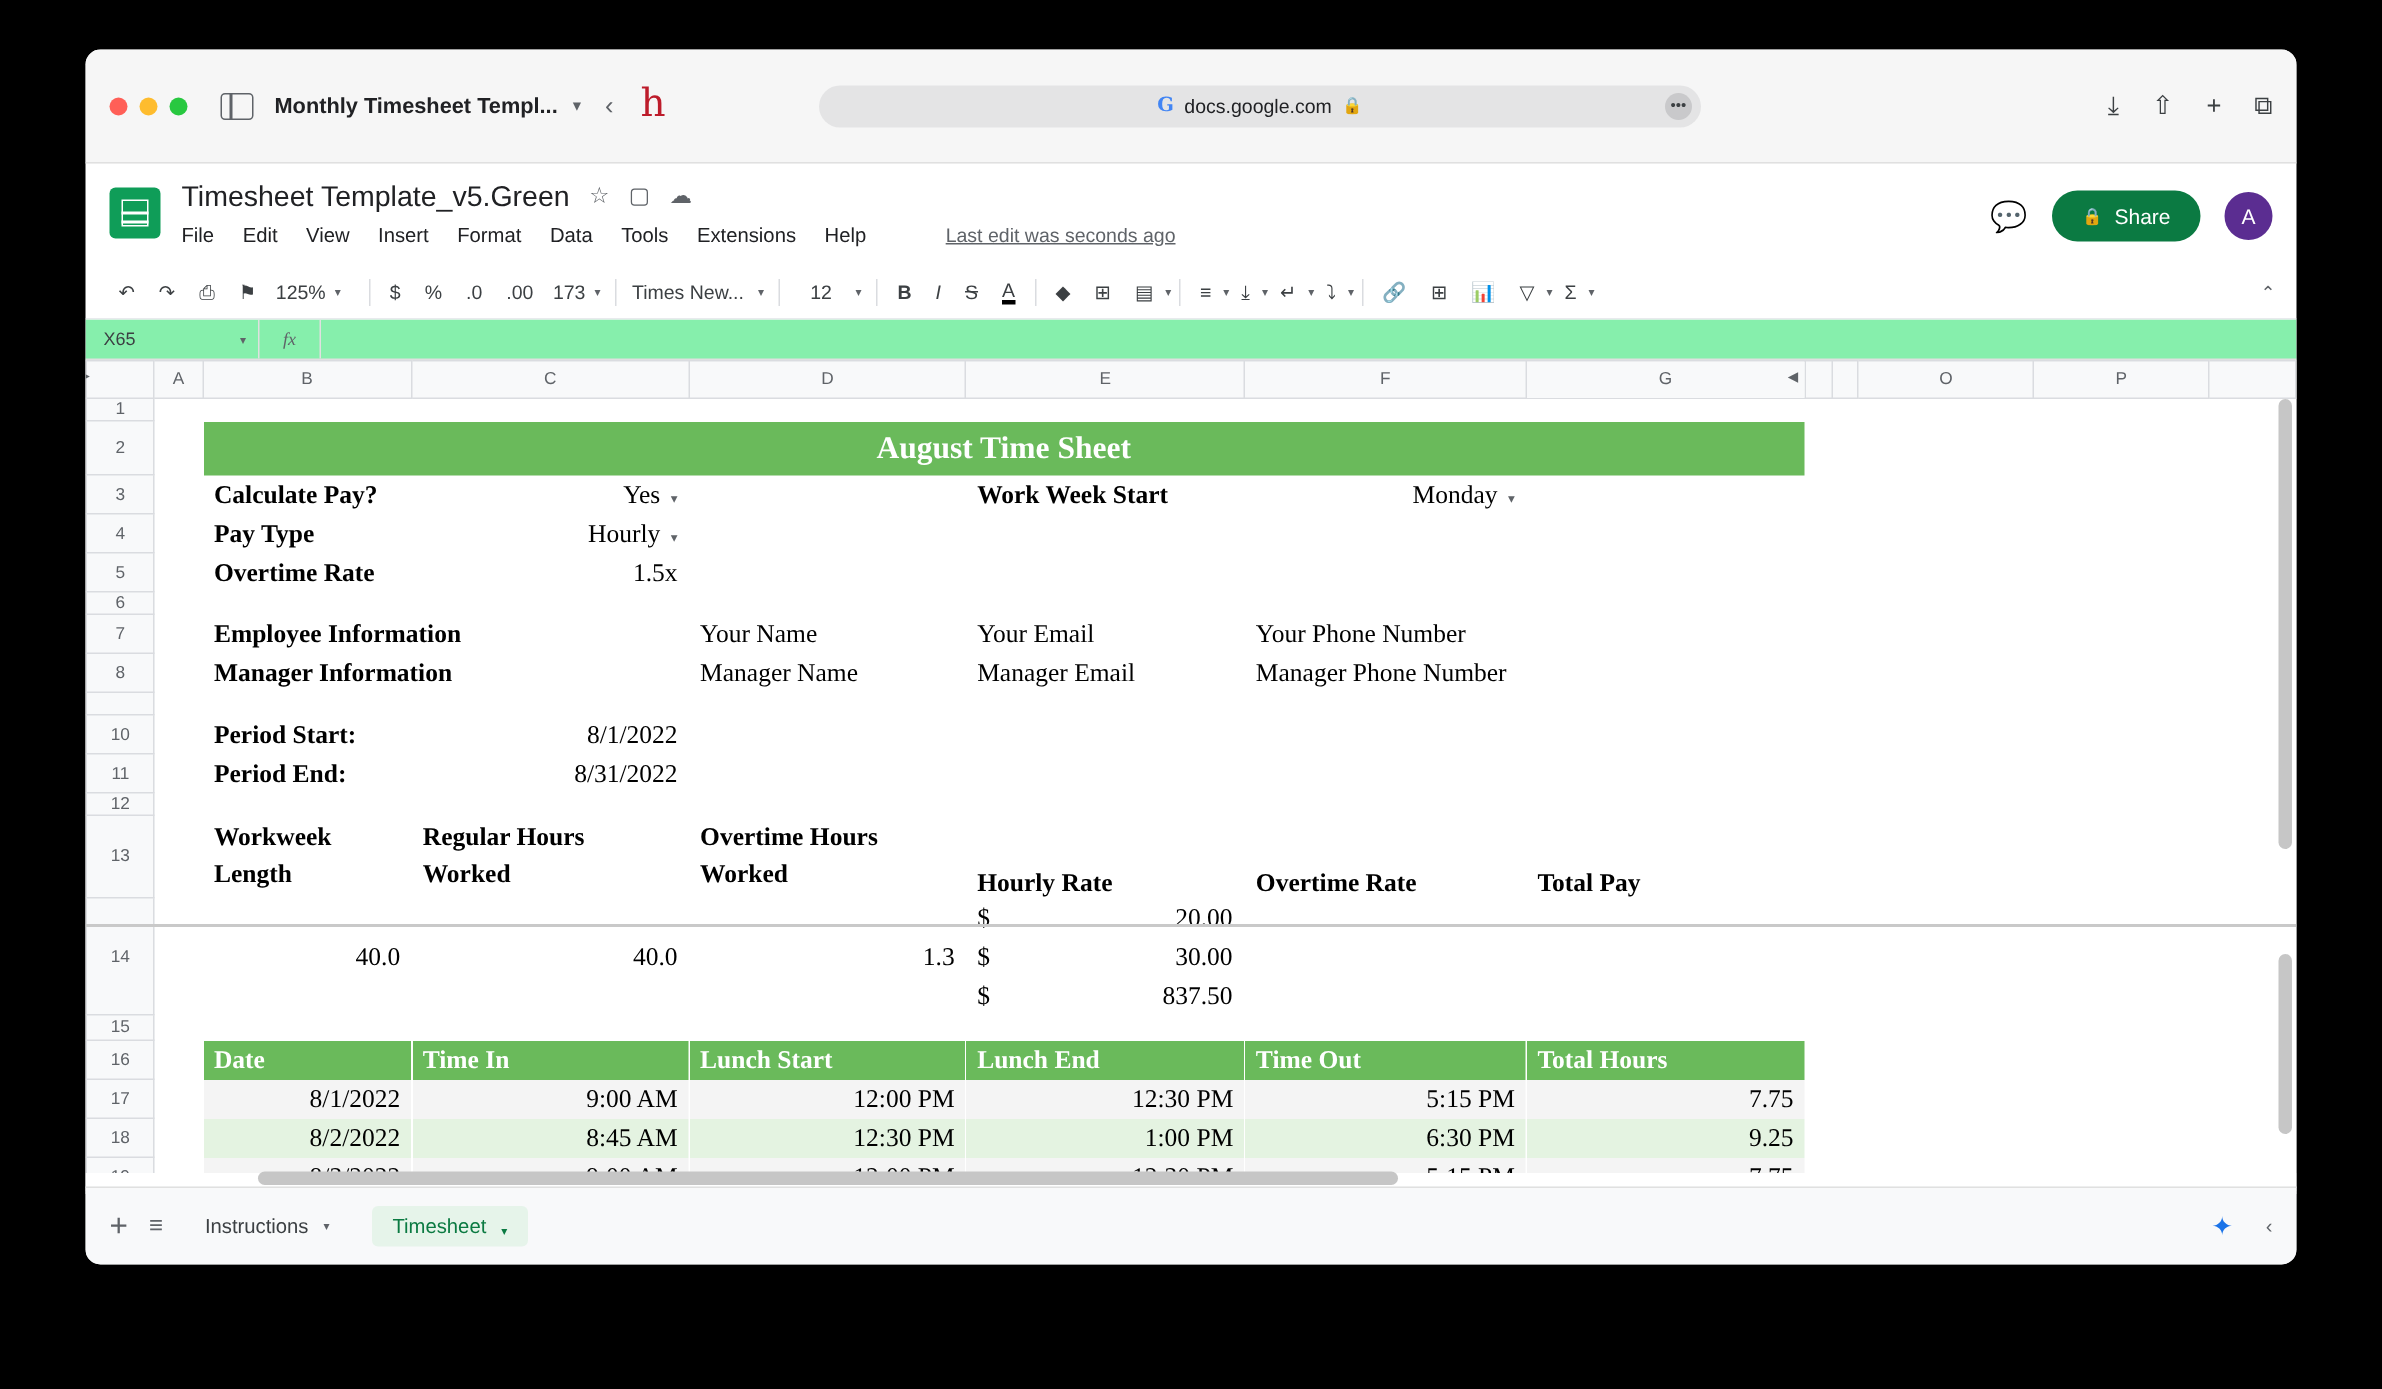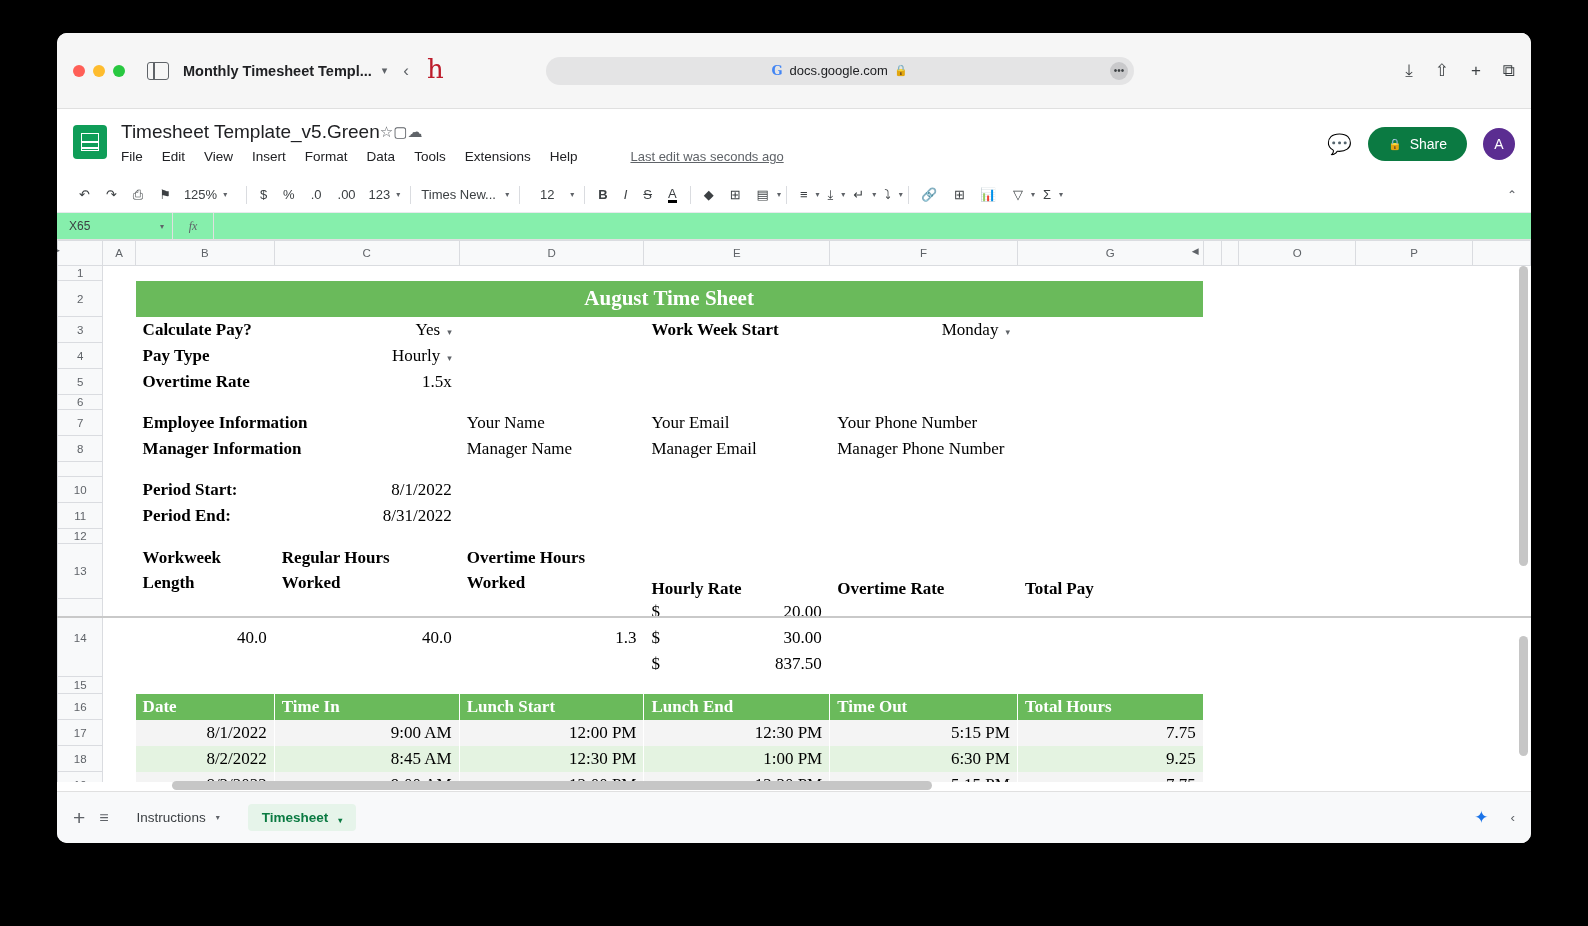--- a/index.html
+++ b/index.html
@@ -149,21 +149,21 @@
   }
   .sheets-icon:after {
     content: "";
     position: absolute;
     left: 8px; top: 16px; right: 8px;
     height: 1.5px;
     background: #fff;
     box-shadow: 0 6px 0 #fff;
   }
   .title-block { margin-left: 14px; }
-  .doc-title-row { display: flex; align-items: center; }
+  .doc-title-row { display: flex; gap: 13px; }
   .doc-title {
     font-size: 19px;
     color: #202124;
   }
   .hdr-ico { color: #5f6368; font-size: 15px; }
   .menu-row {
     display: flex;
     align-items: center;
     gap: 19px;
     margin-top: 6px;
@@ -377,21 +377,21 @@
     padding: 6px 14px;
     border-radius: 4px;
     display: flex;
     align-items: center;
     gap: 10px;
     white-space: nowrap;
   }
   .sheet-tab.active {
     background: #e6f4ea;
     color: #0b7a42;
-    font-weight: bold;
+    font-weight: normal;
     align-items: flex-end;
   }
   .bottom-right { margin-left: auto; display: flex; align-items: center; gap: 22px; }
   .spark { color: #1a73e8; font-size: 17px; }
 </style>
 </head>
 <body>
 
 <div id="window">
 
@@ -462,21 +462,21 @@
     <span class="tb tb-box zoom-ctl">
       <span>125%</span>
       <span class="caret">▾</span>
     </span>
     <span class="tb-sep"></span>
     <span class="tb">$</span>
     <span class="tb">%</span>
     <span class="tb">.0</span>
     <span class="tb">.00</span>
     <span class="tb tb-box">
-      <span>123</span>
+      <span>173</span>
       <span class="caret">▾</span>
     </span>
     <span class="tb-sep"></span>
     <span class="tb tb-box">
       <span class="font-ctl">Times New...</span>
       <span class="caret">▾</span>
     </span>
     <span class="tb-sep"></span>
     <span class="tb tb-box">
       <span class="size-ctl">12</span>

